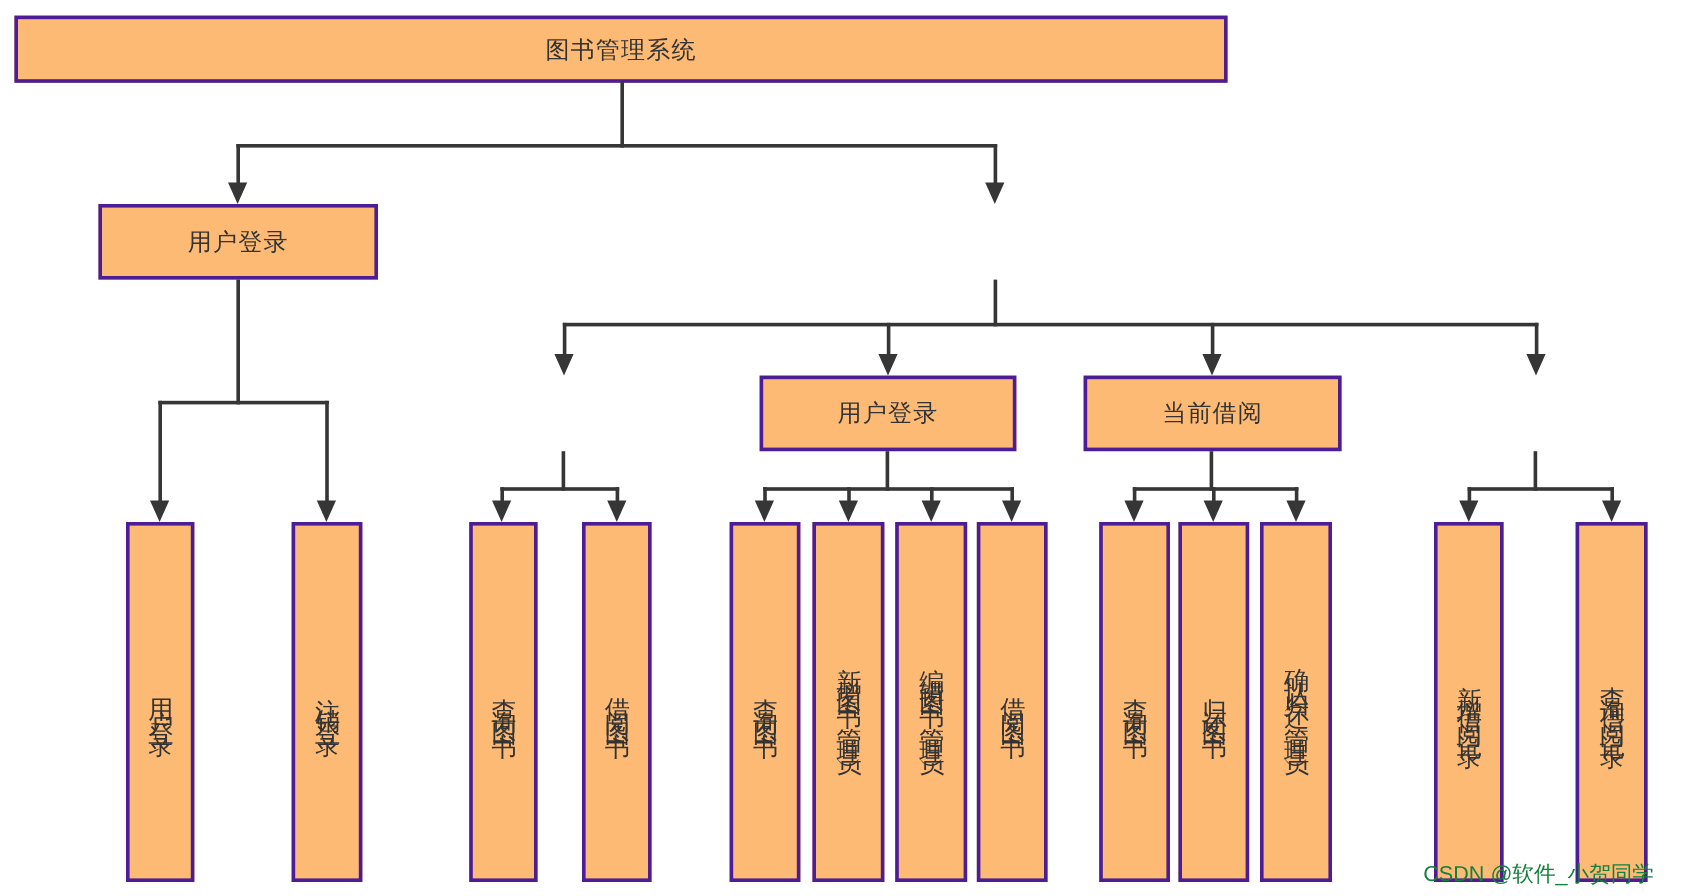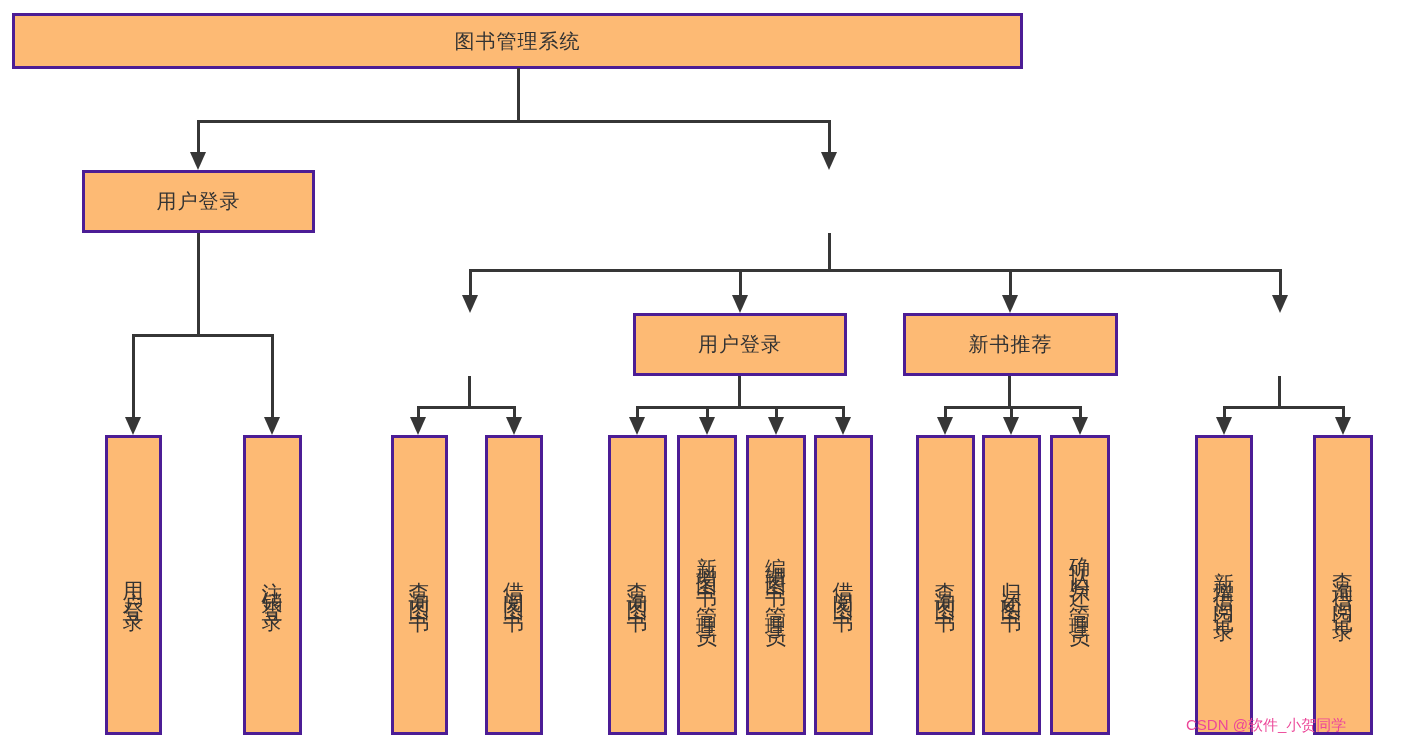--- a/index.html
+++ b/index.html
@@ -34,22 +34,22 @@
   .arrow{
     position:absolute;
     width:0;height:0;
     border-left:8px solid transparent;
     border-right:8px solid transparent;
     border-top:18px solid #363636;
   }
   .watermark{
     position:absolute;
     left:1186px;top:716px;
-    font-size:15px;
-    color:#ec4899;
+    font-size:18px;
+    color:#15803d;
     white-space:nowrap;
   }
 </style>
 </head>
 <body>
 
 <div class="canvas">
 
   <div class="node hnode" style="left:12px;top:13px;width:1011px;height:56px">
     <span>图书管理系统</span>
@@ -81,21 +81,21 @@
   <div class="line" style="left:1279px;top:269px;width:3px;height:28px"></div>
   <div class="arrow" style="left:462px;top:295px"></div>
   <div class="arrow" style="left:732px;top:295px"></div>
   <div class="arrow" style="left:1002px;top:295px"></div>
   <div class="arrow" style="left:1272px;top:295px"></div>
 
   <div class="node hnode" style="left:633px;top:313px;width:214px;height:63px">
     <span>用户登录</span>
   </div>
   <div class="node hnode" style="left:903px;top:313px;width:215px;height:63px">
-    <span>新书推荐</span>
+    <span>当前借阅</span>
   </div>
 
   <div class="line" style="left:468px;top:376px;width:3px;height:33px"></div>
   <div class="line" style="left:417px;top:406px;width:99px;height:3px"></div>
   <div class="line" style="left:417px;top:406px;width:3px;height:13px"></div>
   <div class="line" style="left:513px;top:406px;width:3px;height:13px"></div>
   <div class="arrow" style="left:410px;top:417px"></div>
   <div class="arrow" style="left:506px;top:417px"></div>
 
   <div class="line" style="left:738px;top:376px;width:3px;height:33px"></div>

